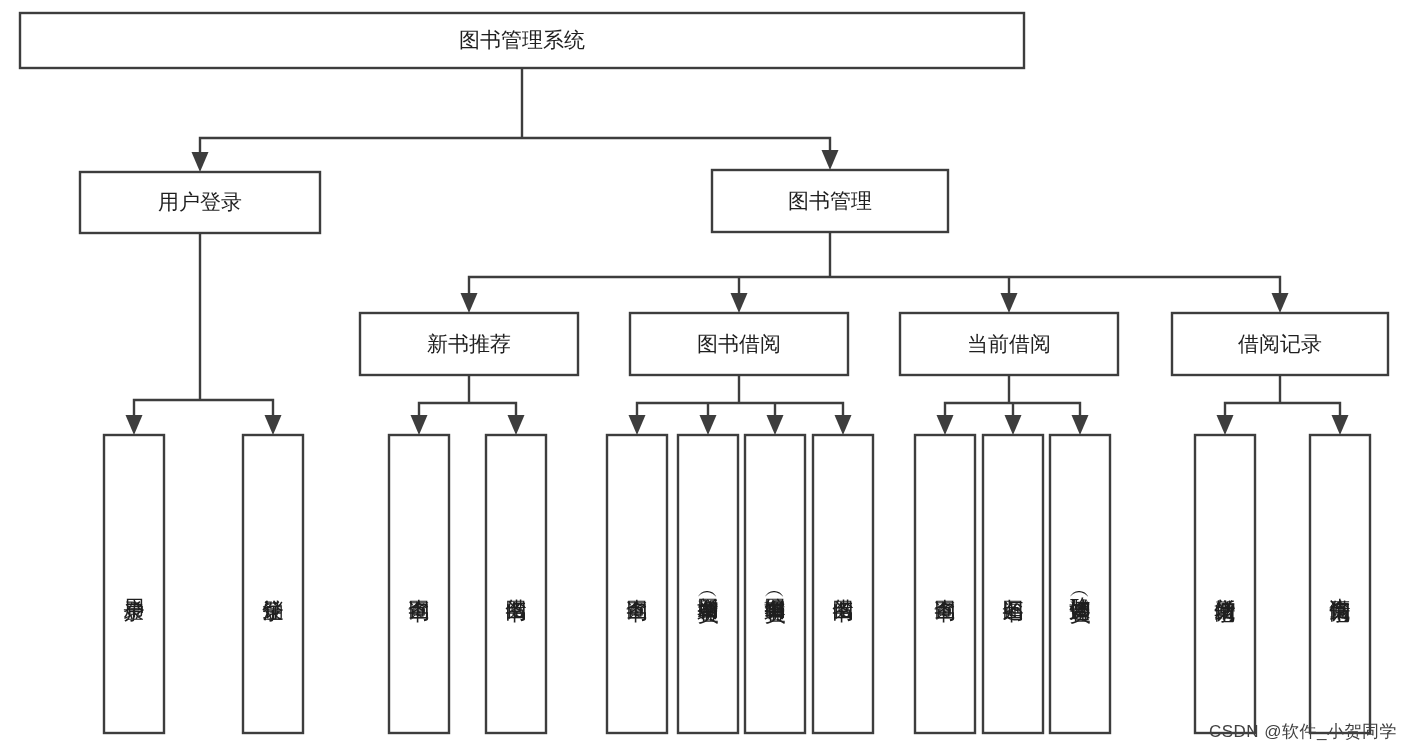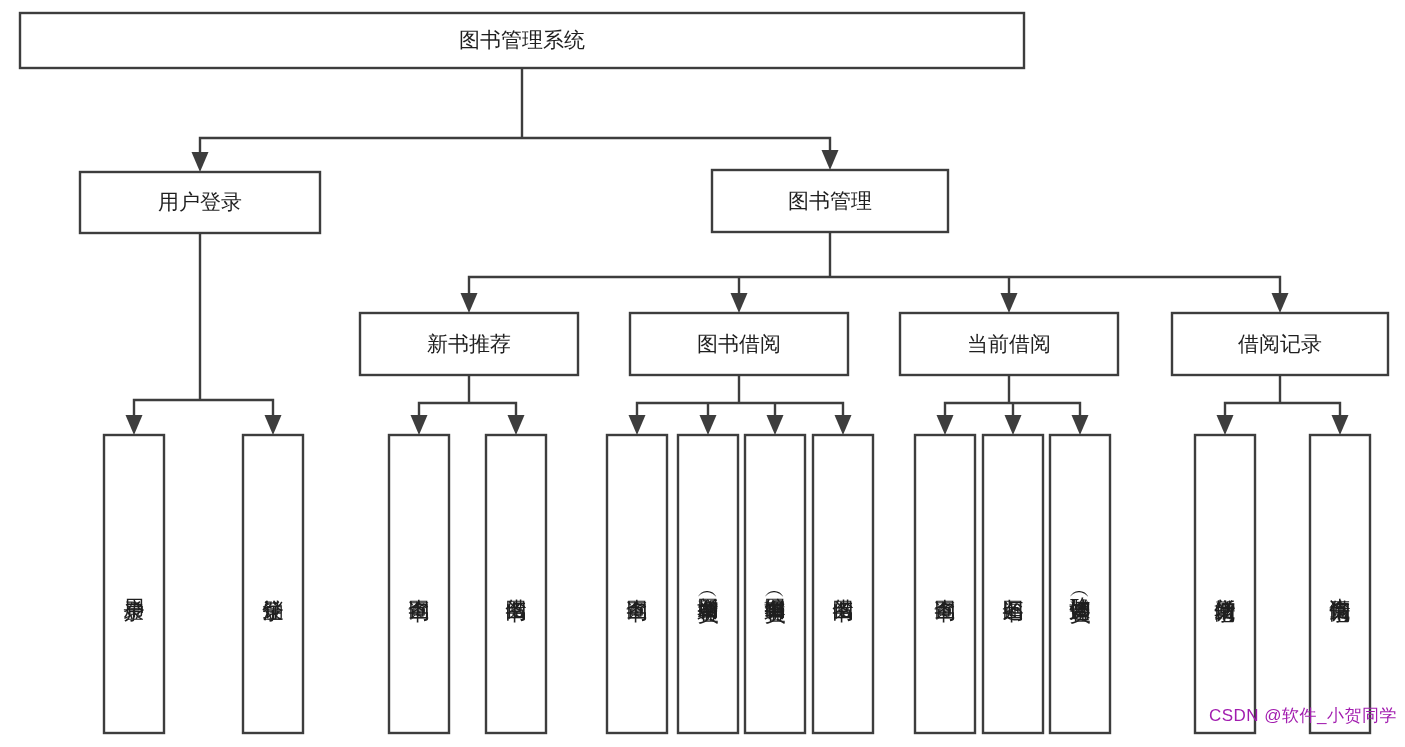--- a/index.html
+++ b/index.html
@@ -63,24 +63,24 @@
     display: flex;
     align-items: center;
     justify-content: center;
     text-align: center;
     pointer-events: none;
     box-sizing: border-box;
   }
   .watermark {
     position: absolute;
     right: 8px;
-    bottom: 20px;
+    bottom: 4px;
     font-family: "Liberation Sans", "DejaVu Sans", sans-serif;
     font-size: 17px;
-    color: #a21caf;
+    color: #404040;
     letter-spacing: 0.5px;
     white-space: pre;
     text-align: right;
   }
 </style>
 </head>
 <body>
 
 <div id="diagram-root">
 

